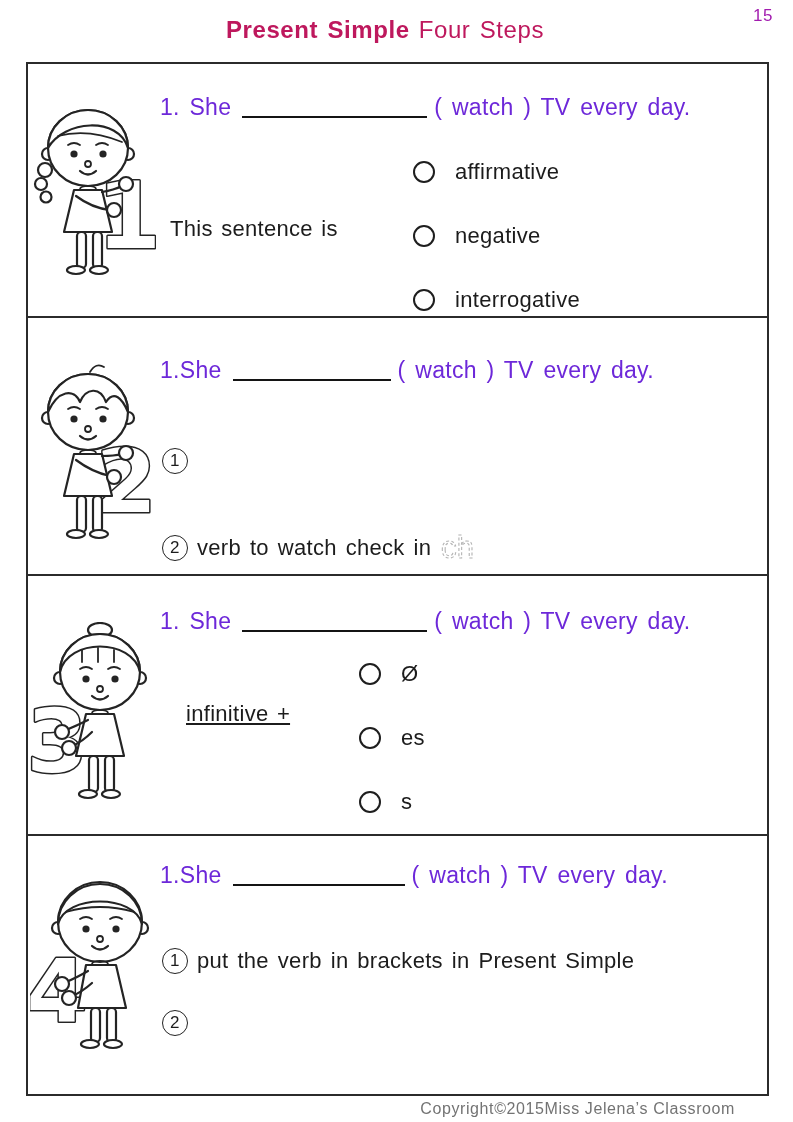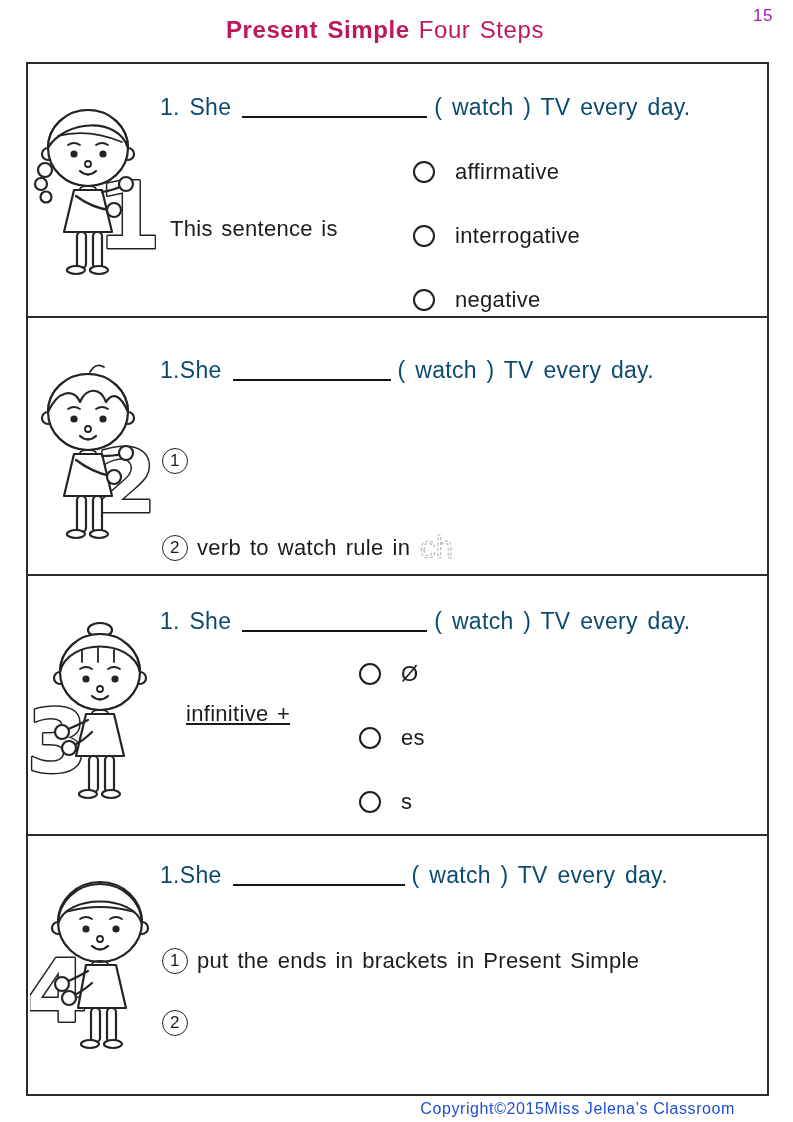--- a/index.html
+++ b/index.html
@@ -26,21 +26,21 @@
   }
   .row { position:relative; width:100%; }
   .row-1 { height:252px; }
   .row-2 { height:258px; border-top:2px solid #2b2b2b; }
   .row-3 { height:260px; border-top:2px solid #2b2b2b; }
   .row-4 { height:256px; border-top:2px solid #2b2b2b; }
   .figure { position:absolute; left:2px; width:126px; height:198px; }
   .fig-1 { top:34px; } .fig-2 { top:44px; } .fig-3 { top:46px; } .fig-4 { top:34px; }
   .sentence {
     position:absolute; left:132px; white-space:nowrap;
-    font-size:23px; letter-spacing:0.3px; word-spacing:3px; color:#0c4a6e;
+    font-size:23px; letter-spacing:0.3px; word-spacing:3px; color:#6d28d9;
   }
   .sent-1 { top:30px; } .sent-2 { top:39px; } .sent-3 { top:32px; } .sent-4 { top:26px; }
   .blank {
     display:inline-block; height:20px; border-bottom:2.3px solid #141414;
     margin:0 7px 0 11px; vertical-align:-3px;
   }
   .blank-1 { width:185px; } .blank-2 { width:158px; }
   .blank-3 { width:185px; } .blank-4 { width:172px; }
   .prompt { position:absolute; font-size:22px; letter-spacing:0.3px; word-spacing:2px;text-align:right; }
   .prompt-1 { left:142px; top:152px; }
@@ -61,21 +61,21 @@
   .row-2 .step-1 { top:130px; } .row-2 .step-2 { top:212px; }
   .row-4 .step-1 { top:112px; } .row-4 .step-2 { top:174px; }
   .circnum {
     display:inline-flex; width:26px; height:26px; border:1.7px solid #222;
     border-radius:50%; align-items:center; justify-content:center;
     font-size:17px; margin-right:9px; flex:0 0 auto;
   }
   .trace-svg { margin-left:8px; vertical-align:-7px; }
   .footer {
     position:absolute; top:1100px; right:58px;
-    font-size:16px; color:#1d4ed8; letter-spacing:0.6px;
+    font-size:16px; color:#737373; letter-spacing:0.6px;
   }
   .kid { stroke:#242424; stroke-width:2.2; fill:#fff; stroke-linecap:round; stroke-linejoin:round; }
   .kid .thin { stroke-width:1.8; fill:none; }
   .kid .dot { fill:#242424; stroke:none; }
   .kid .noline { fill:none; }
   .bignum {
     font-family:"DejaVu Sans", sans-serif; font-weight:bold;
     fill:#fff; stroke:#242424; stroke-width:3px;
   }
 </style>
@@ -128,25 +128,25 @@
         <span>1. She</span><span class="blank blank-1"></span><span>( watch ) TV every day.</span>
       </div>
       <div class="prompt prompt-1">This sentence is</div>
       <div class="options options-1">
         <div class="option">
           <span class="radio"></span>
           <span class="opt-label">affirmative</span>
         </div>
         <div class="option">
           <span class="radio"></span>
+          <span class="opt-label">negative</span>
+        </div>
+        <div class="option">
+          <span class="radio"></span>
           <span class="opt-label">interrogative</span>
-        </div>
-        <div class="option">
-          <span class="radio"></span>
-          <span class="opt-label">negative</span>
         </div>
       </div>
     </section>
 
     <section class="row row-2">
       <div class="figure fig-2">
         <svg viewBox="0 0 126 198" width="126" height="198">
           <g class="kid">
             <text class="bignum" x="96" y="150" text-anchor="middle" font-size="88" paint-order="stroke">2</text>
             <circle cx="18" cy="56" r="6"></circle>
@@ -174,21 +174,21 @@
         </svg>
       </div>
       <div class="sentence sent-2">
         <span>1.She</span><span class="blank blank-2"></span><span>( watch ) TV every day.</span>
       </div>
       <div class="step step-1">
         <span class="circnum">1</span>
       </div>
       <div class="step step-2">
         <span class="circnum">2</span>
-        <span>verb to watch rule in</span>
+        <span>verb to watch check in</span>
         <svg class="trace-svg" width="46" height="36" viewBox="0 0 46 36">
           <text x="2" y="28" font-size="31" font-family="Liberation Sans, sans-serif" fill="none" stroke="#b5b5b5" stroke-width="1.1" stroke-dasharray="3,2.2">ch</text>
         </svg>
       </div>
     </section>
 
     <section class="row row-3">
       <div class="figure fig-3">
         <svg viewBox="0 0 126 198" width="126" height="198">
           <g class="kid">
@@ -267,21 +267,21 @@
             <path class="noline" d="M62,113 Q52,122 42,126"></path>
               <circle cx="39" cy="128" r="7"></circle>
           </g>
         </svg>
       </div>
       <div class="sentence sent-4">
         <span>1.She</span><span class="blank blank-4"></span><span>( watch ) TV every day.</span>
       </div>
       <div class="step step-1">
         <span class="circnum">1</span>
-        <span>put the ends in brackets in Present Simple</span>
+        <span>put the verb in brackets in Present Simple</span>
       </div>
       <div class="step step-2">
         <span class="circnum">2</span>
       </div>
     </section>
 
   </div>
 
   <div class="footer">Copyright©2015Miss Jelena’s Classroom</div>
 

